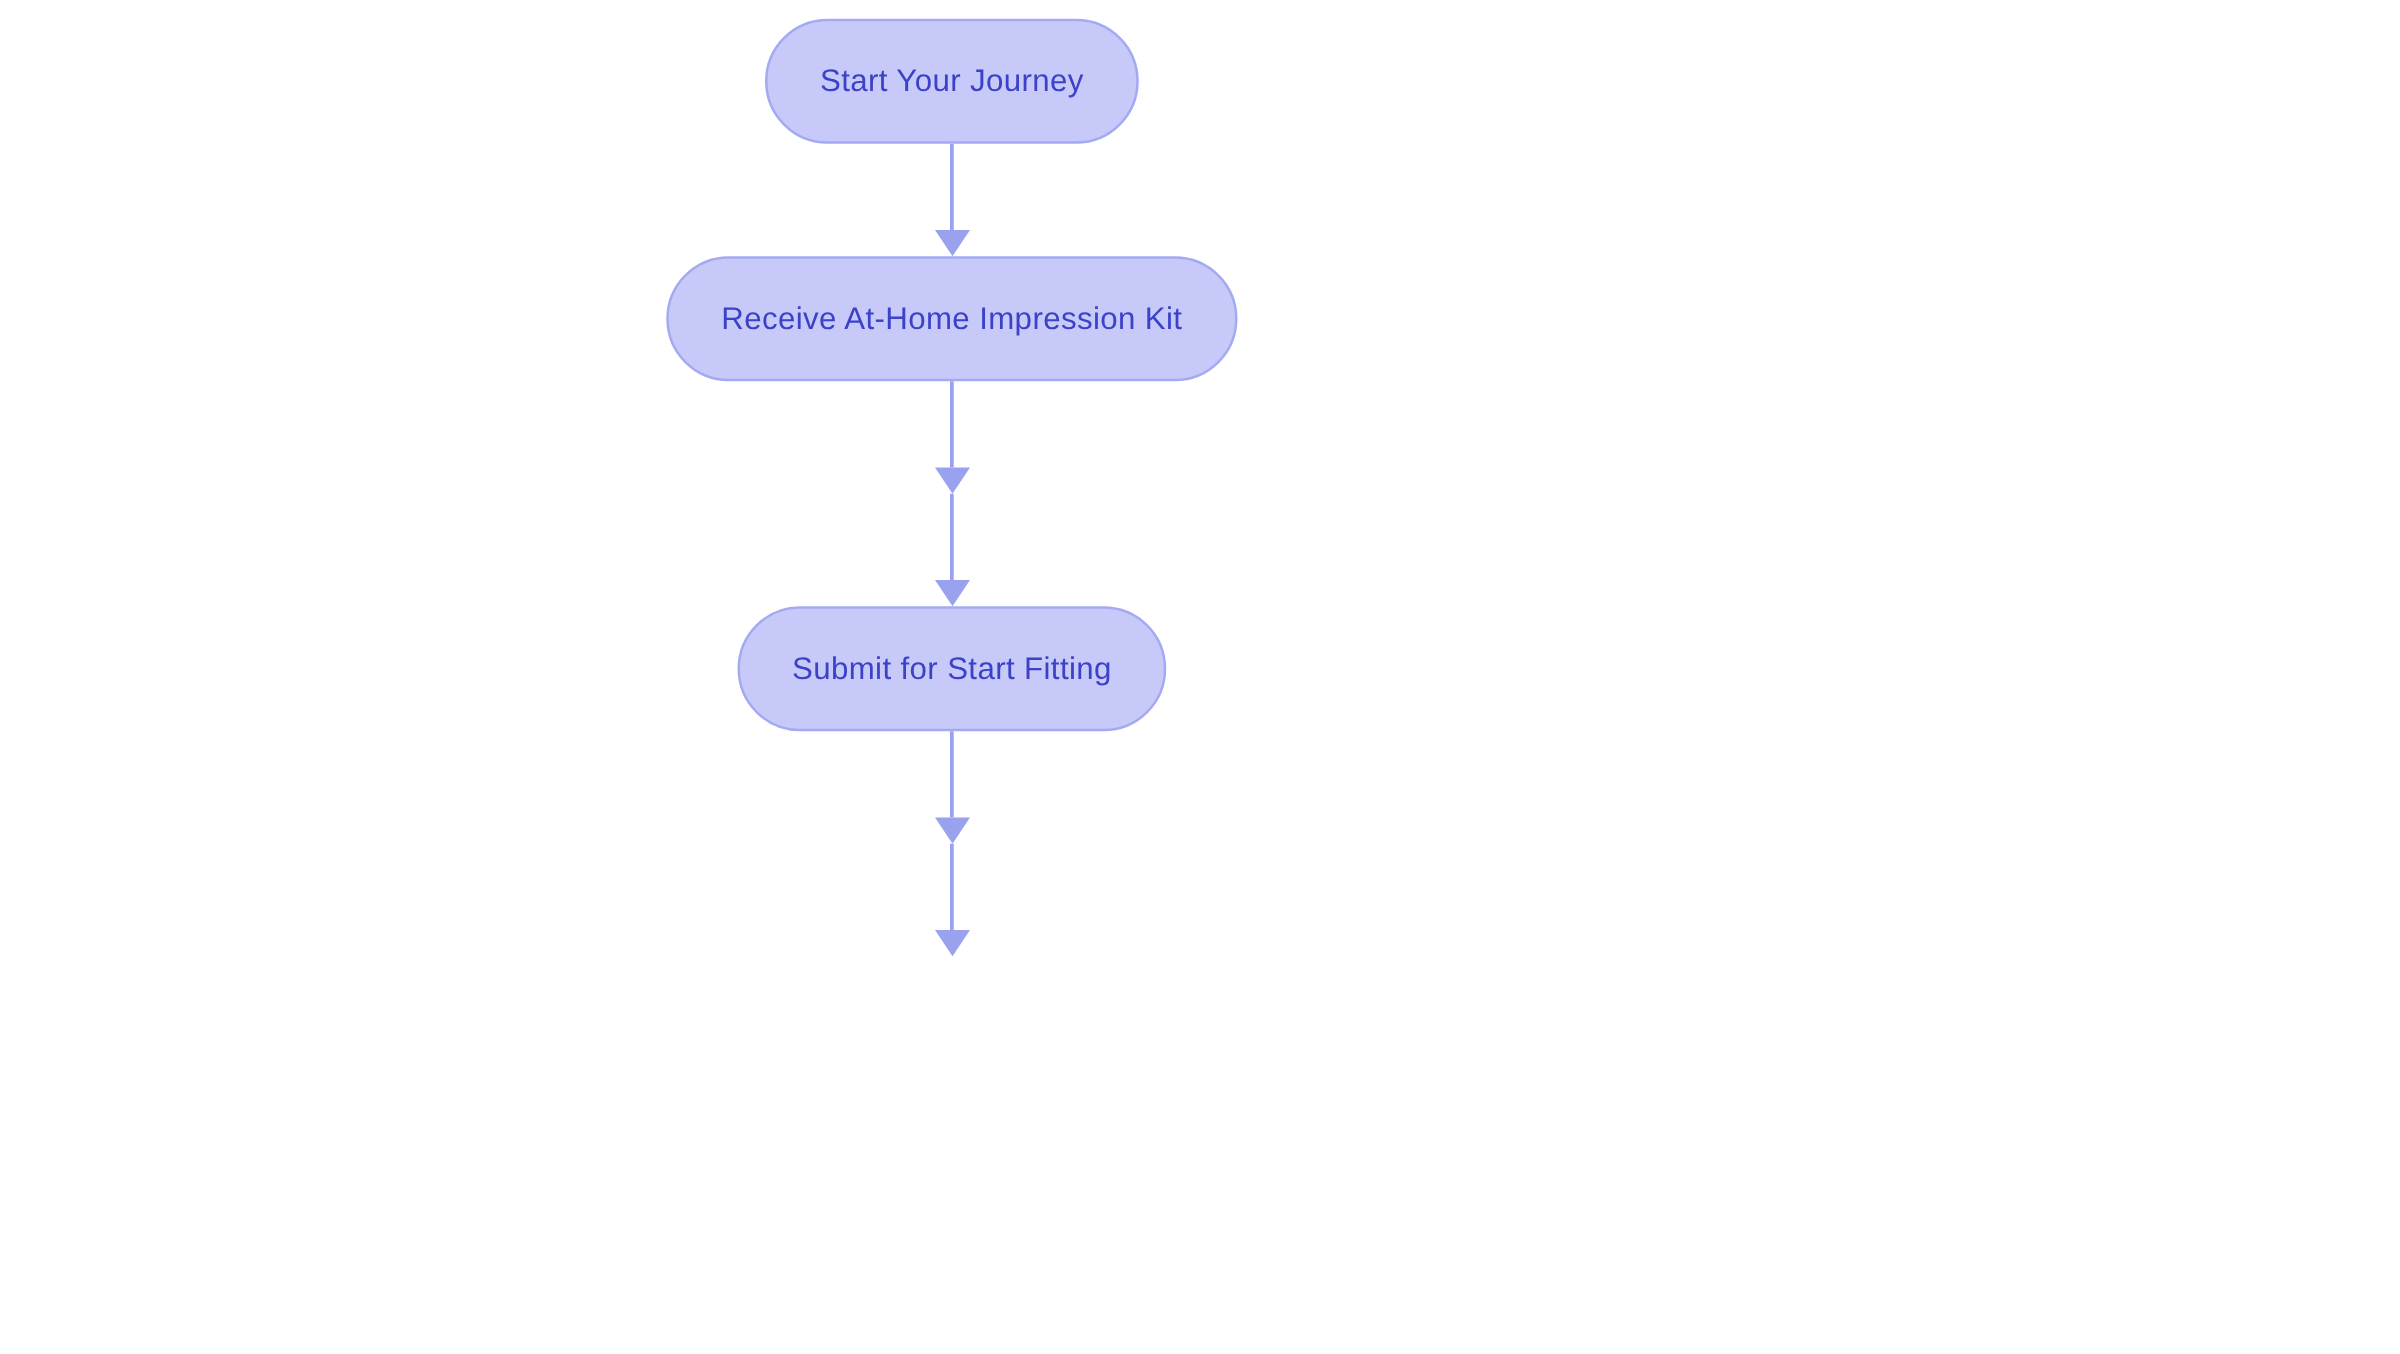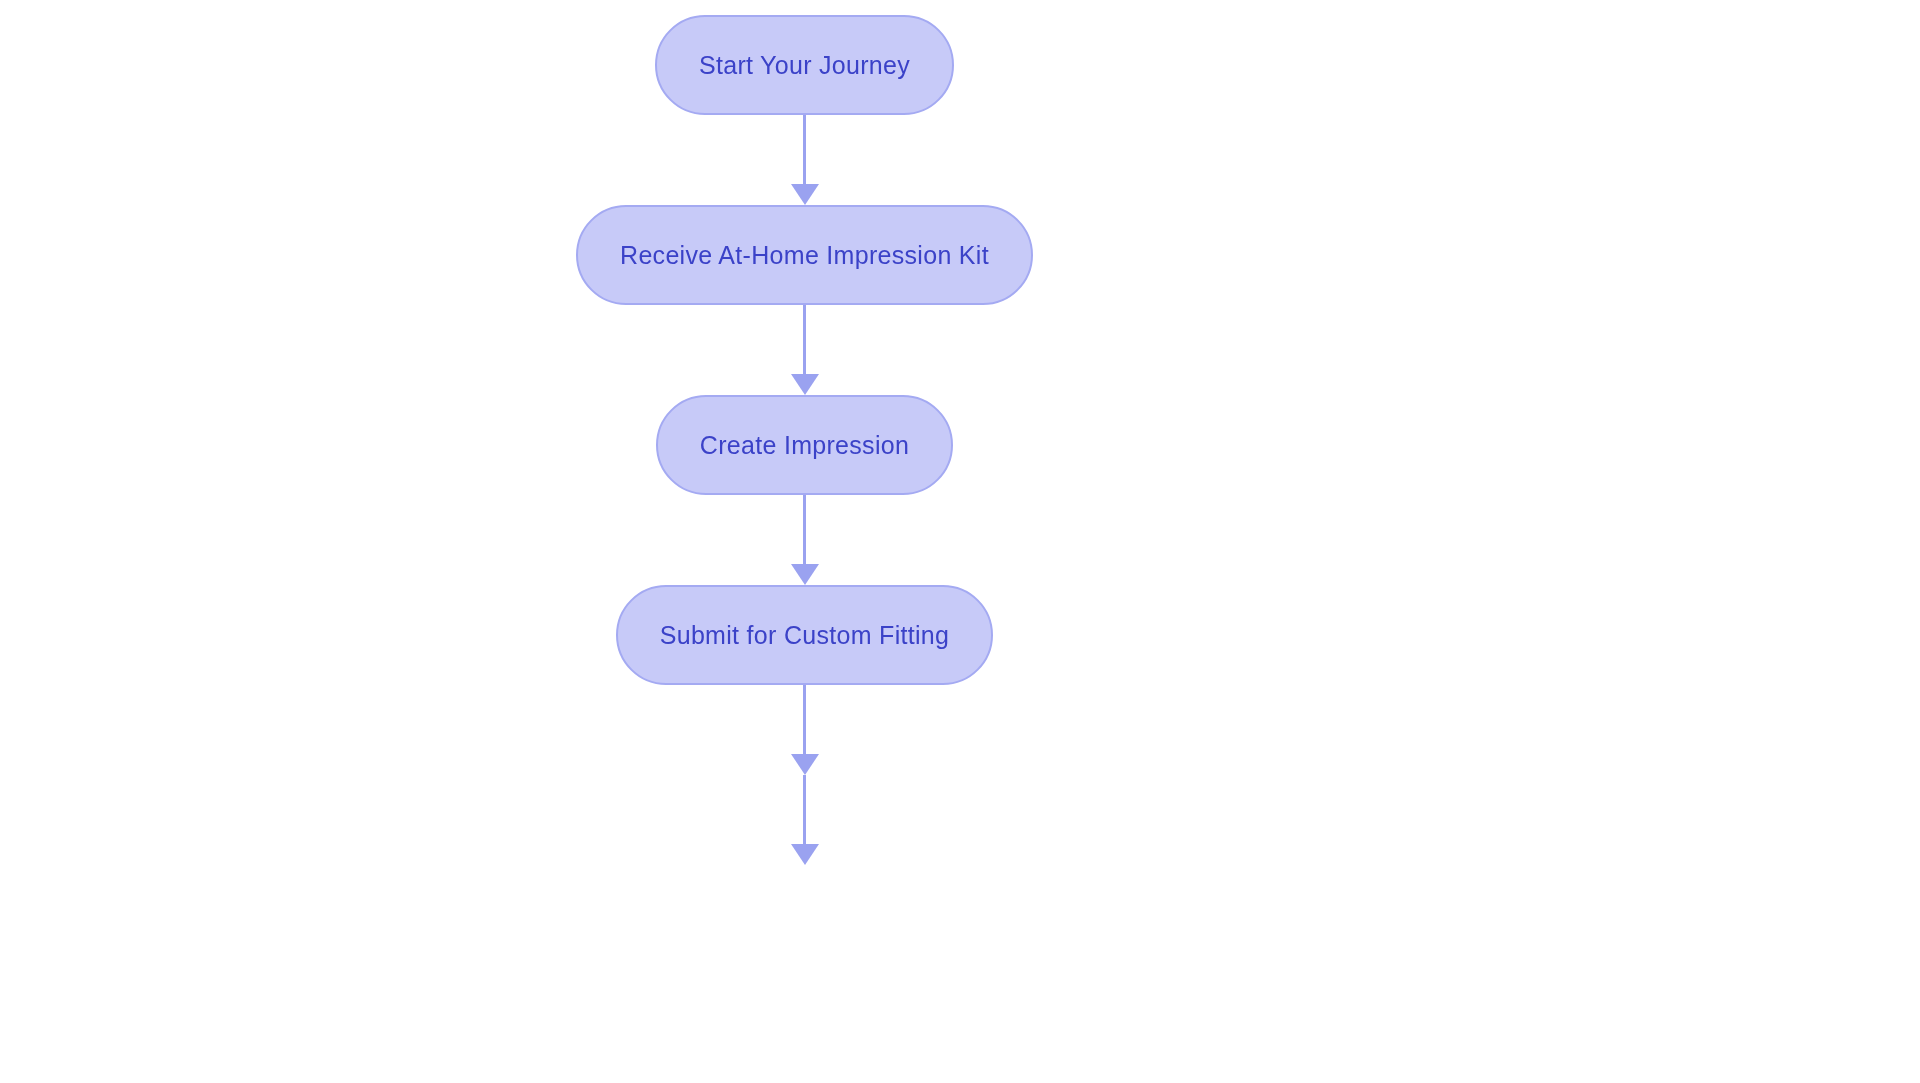--- a/index.html
+++ b/index.html
@@ -12,21 +12,20 @@
     font-family: "Liberation Sans", sans-serif;
   }
   .canvas {
     position: absolute;
     top: 15px;
     left: 0;
     width: 1523px;
     display: flex;
     flex-direction: column;
     align-items: center;
-    padding-left: 43px;
   }
   .flow-node {
     box-sizing: border-box;
     height: 100px;
     min-width: 230px;
     padding: 0 42px;
     border-radius: 50px;
     background: var(--node-fill, #c7caf8);
     border: 2px solid var(--node-border, #a4aaf2);
     color: var(--node-text, #3b42c8);
@@ -69,30 +68,27 @@
   </div>
 
   <div class="flow-node">
     <span>Receive At-Home Impression Kit</span>
   </div>
   <div class="flow-arrow">
     <div class="shaft"></div>
     <div class="head"></div>
   </div>
 
-  <div class="flow-node">
-    <span>Create Impression</span>
-  </div>
   <div class="flow-arrow">
     <div class="shaft"></div>
     <div class="head"></div>
   </div>
 
   <div class="flow-node">
-    <span>Submit for Custom Fitting</span>
+    <span>Submit for Start Fitting</span>
   </div>
   <div class="flow-arrow">
     <div class="shaft"></div>
     <div class="head"></div>
   </div>
 
   <div class="flow-arrow">
     <div class="shaft"></div>
     <div class="head"></div>
   </div>

